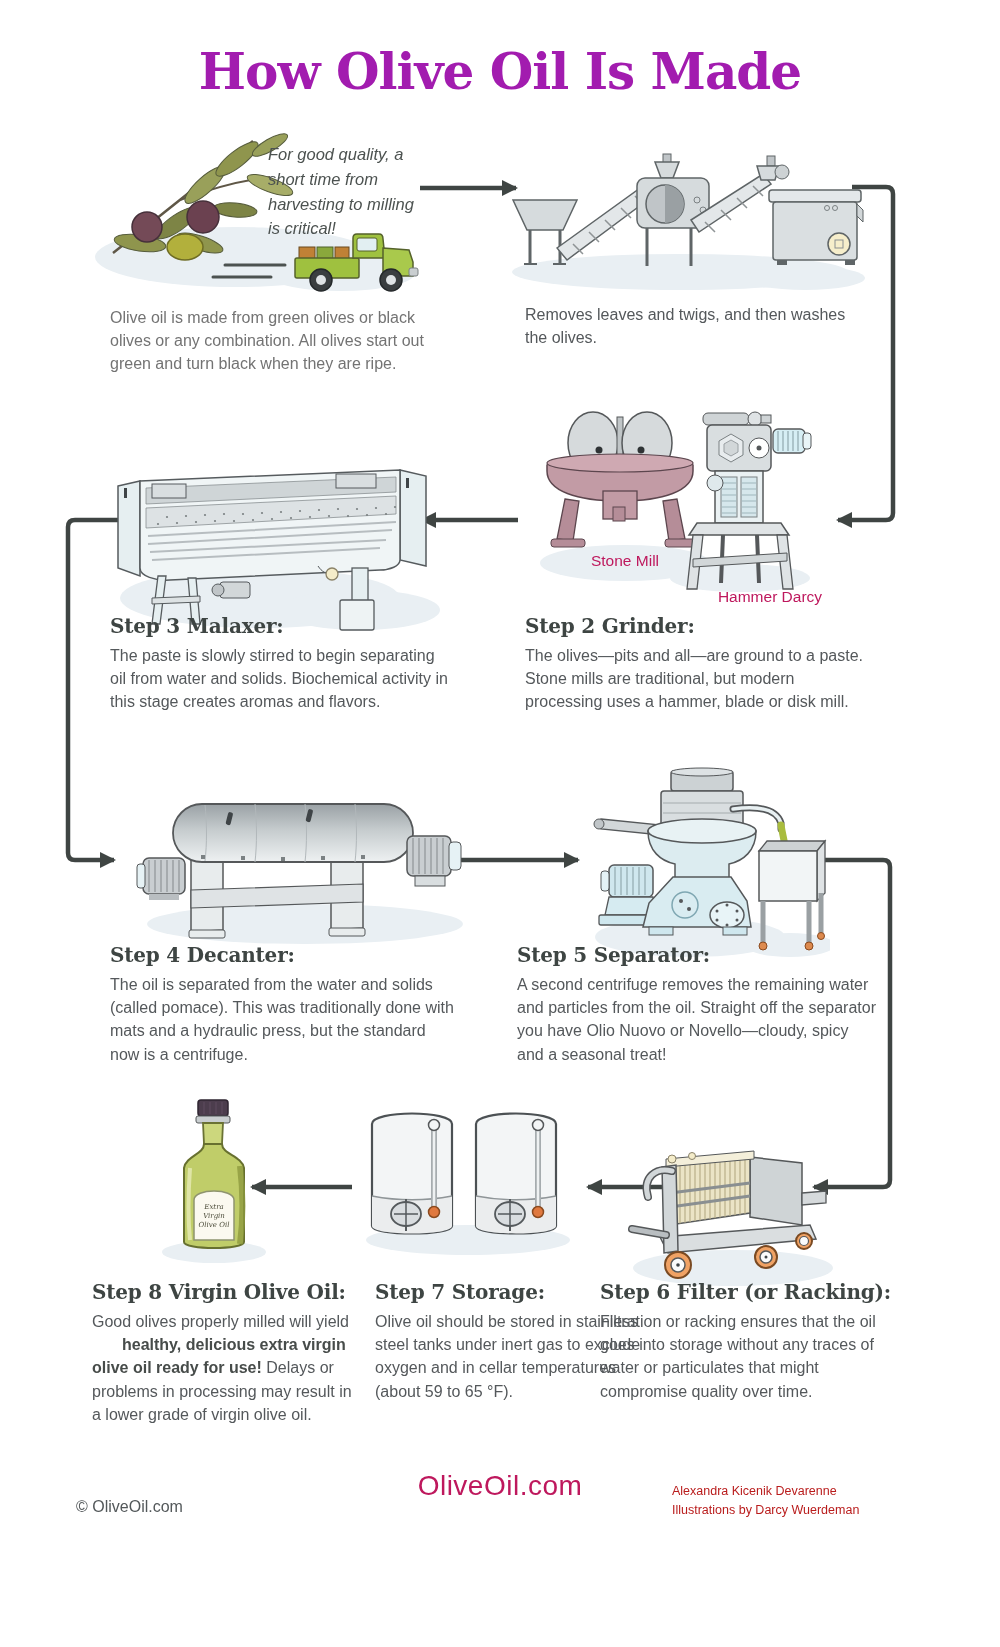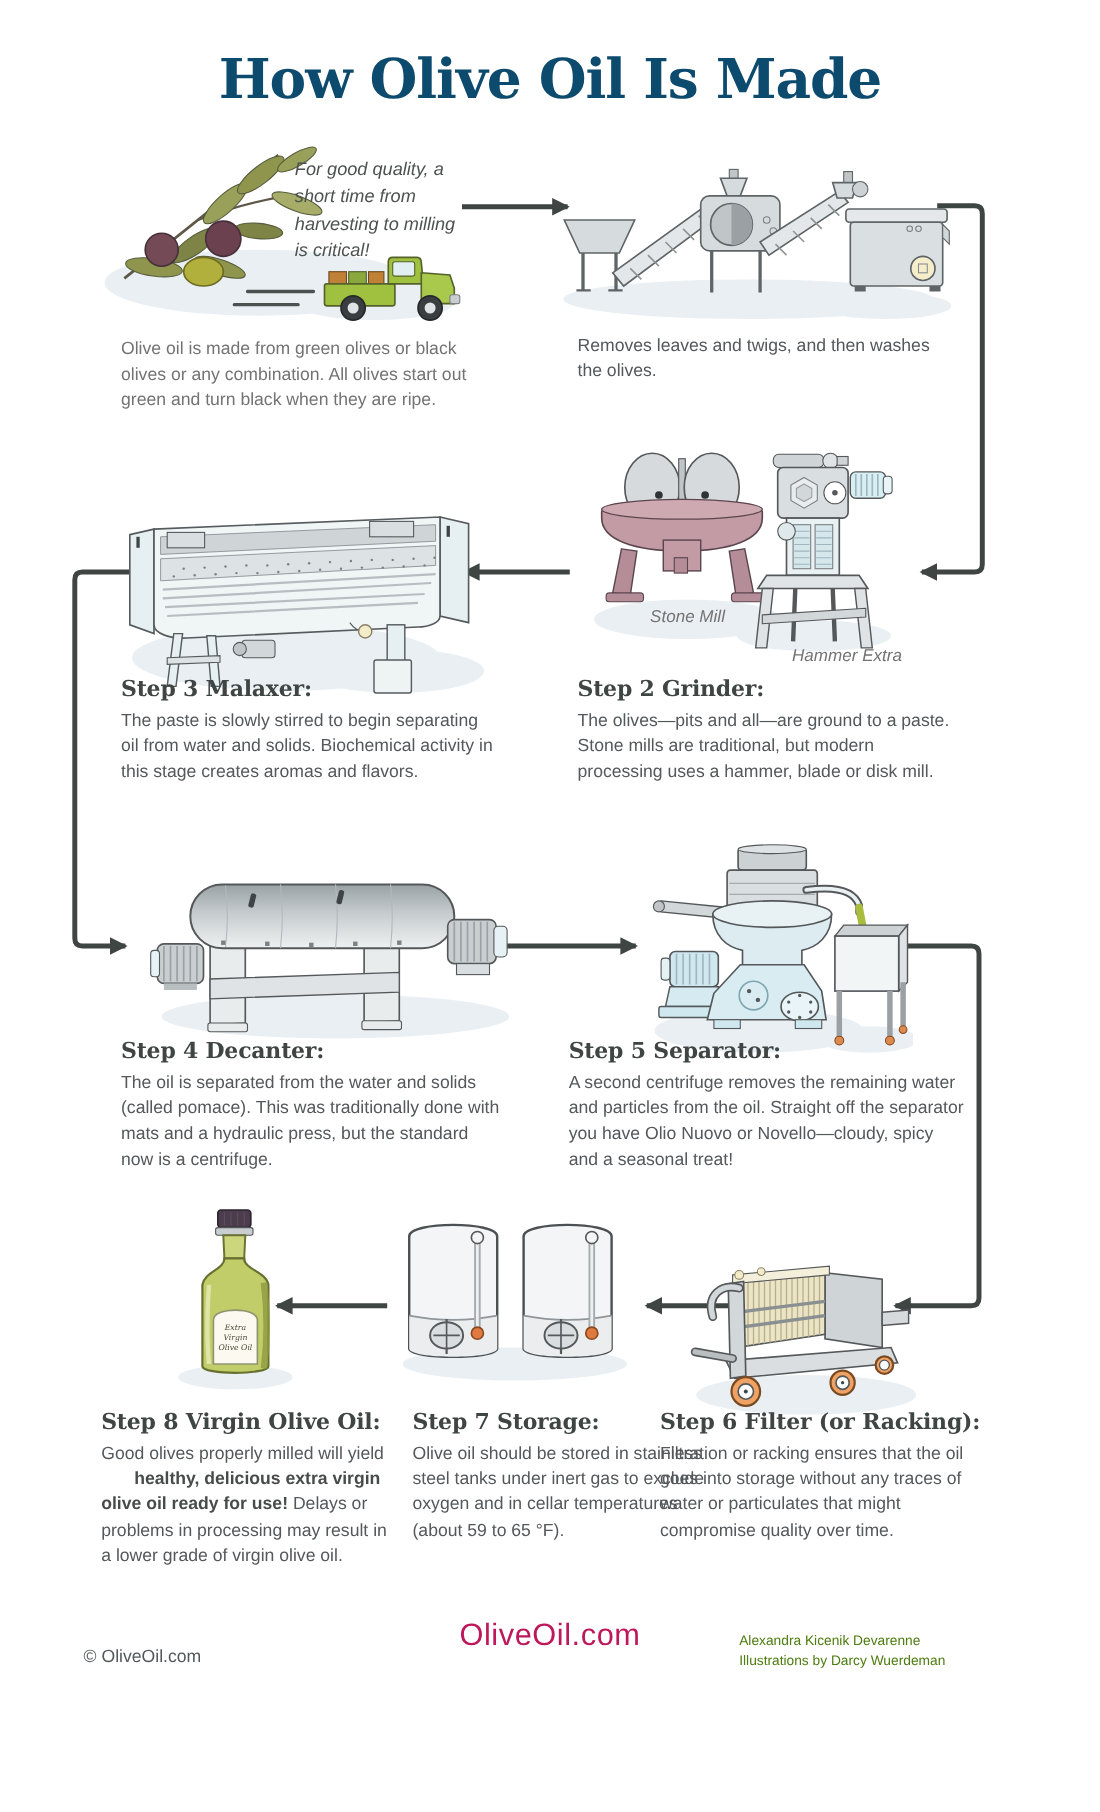--- a/index.html
+++ b/index.html
@@ -1,30 +1,30 @@
 <!DOCTYPE html>
 <html><head>
 <meta charset="utf-8">
 <style>
   html,body{margin:0;padding:0;background:#ffffff;}
   #canvas{position:relative;width:1000px;height:1647px;background:#ffffff;overflow:hidden;
           font-family:"Liberation Sans","DejaVu Sans",sans-serif;color:#54585b;}
   .abs{position:absolute;}
   .title{width:100%;text-align:center;font-family:"DejaVu Serif","Liberation Serif",serif;
-         font-weight:700;font-size:50px;letter-spacing:-1px;color:#0c4a6e;}
+         font-weight:700;font-size:50px;letter-spacing:-1px;color:#a21caf;}
   .callout{font-style:italic;font-size:16.5px;line-height:1.5;color:#4c5250;}
   .body-text{font-size:16px;line-height:1.45;color:#737373;}
   .step h3{margin:0 0 6px 0;font-family:"DejaVu Serif","Liberation Serif",serif;
            font-weight:700;font-size:20px;letter-spacing:-0.2px;color:#3e4543;white-space:nowrap;}
   .step p{margin:0;font-size:16px;line-height:1.45;color:#54585b;}
   .step p b{color:#474c4a;margin-left:30px;}
-  .mill-label{font-size:15.5px;color:#737373;font-style:italic;}
+  .mill-label{font-size:15.5px;color:#be185d;}
   .footer-small{font-size:16px;color:#53585a;}
   .footer-site{width:100%;text-align:center;font-size:28px;letter-spacing:0.5px;color:#be185d;}
-  .footer-credit{font-size:12.5px;line-height:1.5;color:#4d7c0f;}
+  .footer-credit{font-size:12.5px;line-height:1.5;color:#b91c1c;}
   svg{display:block;}
   .arrow{fill:none;stroke:#3f4543;stroke-width:4.5;}
 </style>
 </head>
 <body>
 
 <div id="canvas">
 
   <svg class="abs" style="left:0;top:0;" width="1000" height="1647" viewBox="0 0 1000 1647" aria-hidden="true">
     <defs>
@@ -155,21 +155,21 @@
     <path d="M207,80 h14 M207,86 h14 M207,92 h14 M207,98 h14 M207,104 h14 M207,110 h14" stroke="#9fb6bc" stroke-width="1"></path>
     <circle cx="180" cy="80" r="8" fill="#dfe9ec" stroke="#55585a"></circle>
     <polygon points="162,120 246,120 254,132 154,132" fill="#e0e4e6" stroke="#55585a" stroke-width="1.5"></polygon>
     <polygon points="158,132 168,132 162,186 152,186" fill="#dfe3e5" stroke="#55585a" stroke-width="1.3"></polygon>
     <polygon points="242,132 252,132 258,186 248,186" fill="#dfe3e5" stroke="#55585a" stroke-width="1.3"></polygon>
     <path d="M188,132 L186,180 M222,132 L224,180" stroke="#55585a" stroke-width="4"></path>
     <polygon points="158,156 252,150 252,158 158,164" fill="#d2d7d9" stroke="#55585a" stroke-width="1"></polygon>
   </svg>
 
   <div class="abs mill-label" style="left:570px;top:552px;width:110px;text-align:center;">Stone Mill</div>
-  <div class="abs mill-label" style="left:710px;top:588px;width:120px;text-align:center;">Hammer Extra</div>
+  <div class="abs mill-label" style="left:710px;top:588px;width:120px;text-align:center;">Hammer Darcy</div>
 
   <svg class="abs" style="left:100px;top:448px;" width="345" height="190" viewBox="0 0 345 190">
     <ellipse cx="160" cy="150" rx="140" ry="30" fill="#e9eff3"></ellipse>
     <ellipse cx="260" cy="162" rx="80" ry="20" fill="#e9eff3"></ellipse>
     <polygon points="18,38 40,33 40,128 18,120" fill="#e6eff1" stroke="#565b5e" stroke-width="1.5"></polygon>
     <polygon points="300,22 326,28 326,118 300,112" fill="#e6eff1" stroke="#565b5e" stroke-width="1.5"></polygon>
     <path d="M40,33 L300,22 L300,112 C300,118 290,122 280,122 L70,132 C55,133 40,128 40,120 Z" fill="#f0f5f6" stroke="#565b5e" stroke-width="1.5"></path>
     <polygon points="46,40 296,29 296,44 46,56" fill="#cfd5d7" stroke="#8a9093" stroke-width="0.8"></polygon>
     <polygon points="46,60 296,48 296,66 46,80" fill="#dde2e4" stroke="#8a9093" stroke-width="0.8"></polygon>
     <g fill="#7b8183">

